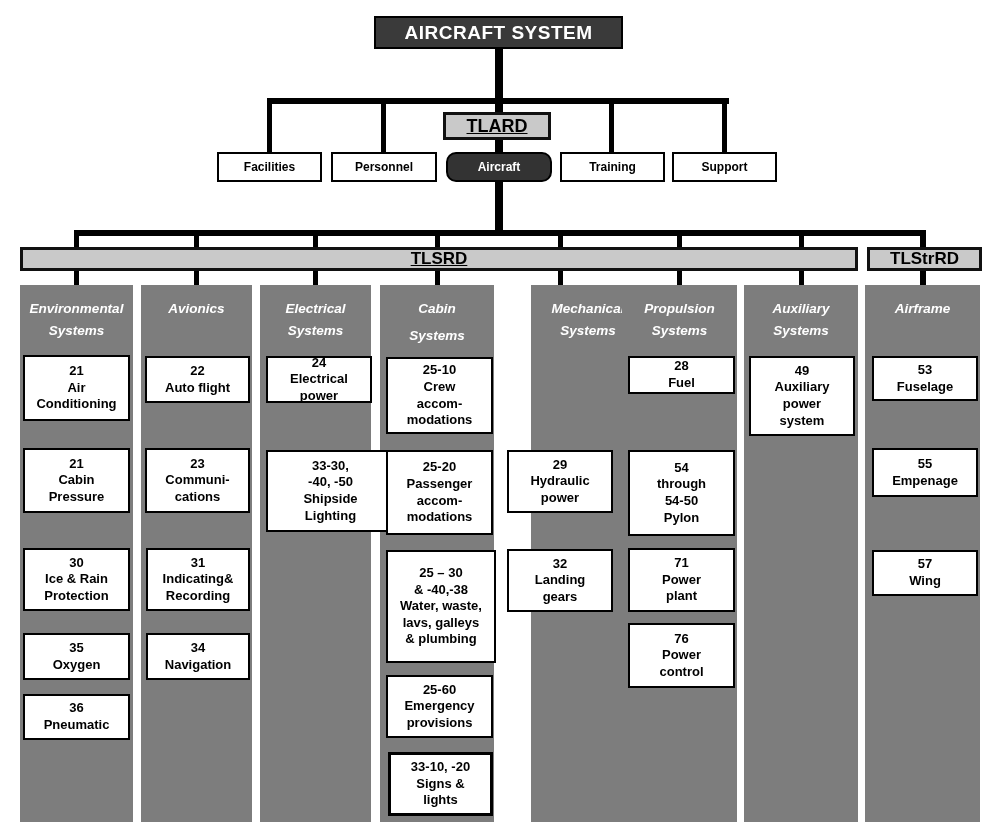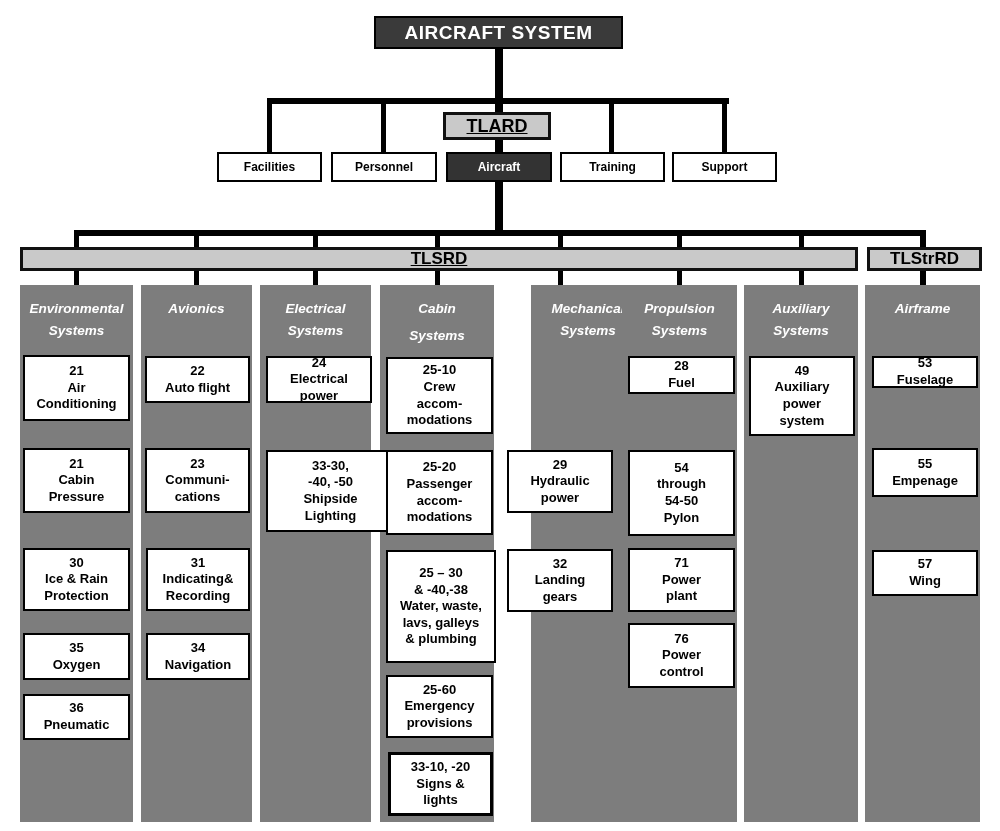--- a/index.html
+++ b/index.html
@@ -54,21 +54,21 @@
   <div class="line" style="left:677px;top:271px;width:5px;height:14px;"></div>
   <div class="line" style="left:799px;top:271px;width:5px;height:14px;"></div>
   <div class="line" style="left:920px;top:271px;width:6px;height:14px;"></div>
 
   <div class="rootbox flexc">AIRCRAFT SYSTEM</div>
 
   <div class="graybar flexc underlined" style="left:443px;top:112px;width:108px;height:28px;font-size:18px;">TLARD</div>
 
   <div class="lvl2 flexc" style="left:217px;width:105px;">Facilities</div>
   <div class="lvl2 flexc" style="left:331px;width:106px;">Personnel</div>
-  <div class="lvl2 flexc dark" style="left:446px;width:106px;">Aircraft</div>
+  <div class="lvl2 flexc dark" style="left:446px;width:106px;border-radius:10px;">Aircraft</div>
   <div class="lvl2 flexc" style="left:560px;width:105px;">Training</div>
   <div class="lvl2 flexc" style="left:672px;width:105px;">Support</div>
 
   <div class="graybar flexc underlined" style="left:20px;top:247px;width:838px;height:24px;font-size:17px;">TLSRD</div>
   <div class="graybar flexc" style="left:867px;top:247px;width:115px;height:24px;font-size:17px;">TLStrRD</div>
 
   <div class="col" style="left:20px;width:113px;">
     <div class="col-header">Environmental
 Systems</div>
   </div>
@@ -170,20 +170,20 @@
 plant</div>
   <div class="node flexc" style="left:628px;top:623px;width:107px;height:65px;">76
 Power
 control</div>
 
   <div class="node flexc" style="left:749px;top:356px;width:106px;height:80px;">49
 Auxiliary
 power
 system</div>
 
-  <div class="node flexc" style="left:872px;top:356px;width:106px;height:32px;">53
+  <div class="node flexc" style="left:872px;top:356px;width:106px;height:45px;">53
 Fuselage</div>
   <div class="node flexc" style="left:872px;top:448px;width:106px;height:49px;">55
 Empenage</div>
   <div class="node flexc" style="left:872px;top:550px;width:106px;height:46px;">57
 Wing</div>
 
 </div>
 
 </body></html>

